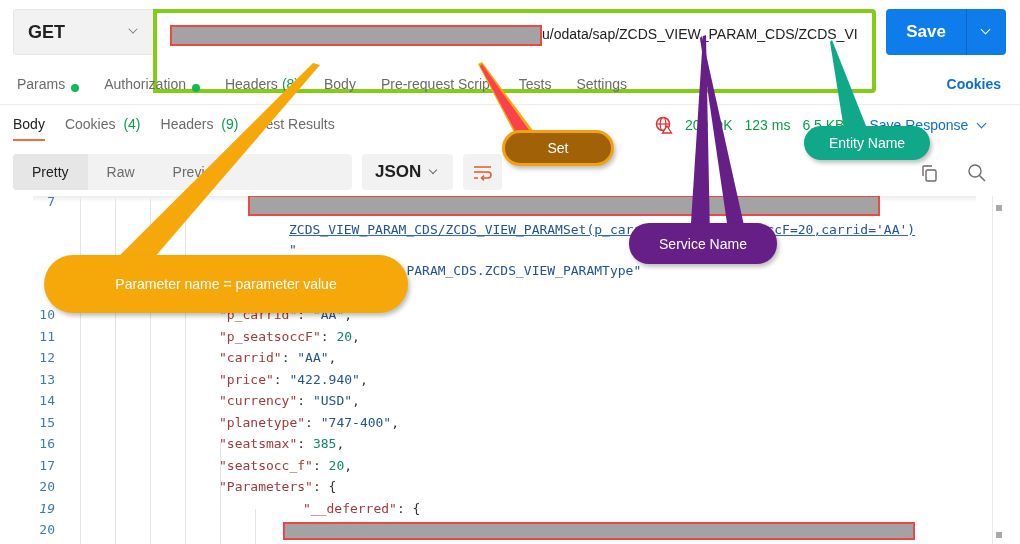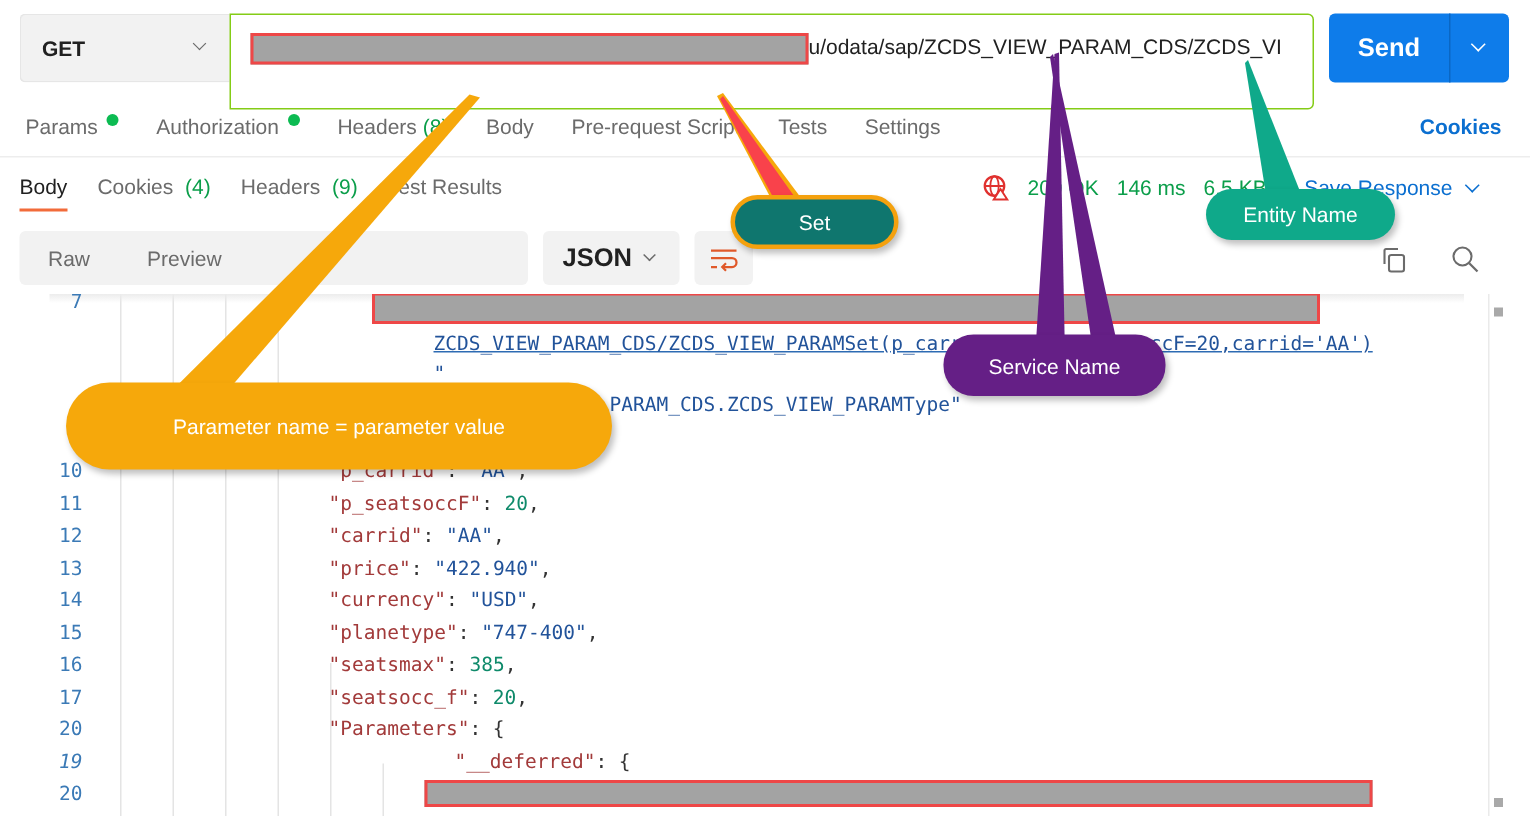--- a/index.html
+++ b/index.html
@@ -3,42 +3,42 @@
 <meta charset="utf-8">
 <style>
   * { box-sizing: border-box; margin: 0; padding: 0; }
   html, body { width: 1020px; height: 544px; overflow: hidden; background: #ffffff; }
   body { position: relative; font-family: "Liberation Sans", "DejaVu Sans", sans-serif; color: #212121; }
 
   
   .method {
     position: absolute; left: 13px; top: 9px; width: 140px; height: 46px;
     background: #f2f2f2; border: 1px solid #e6e6e6; border-right: none; border-radius: 4px 0 0 4px;
-    display: flex; align-items: center; padding-left: 14px; font-weight: bold; font-size: 14px; color: #212121;
+    display: flex; align-items: center; padding-left: 14px; font-weight: bold; font-size: 18px; color: #212121;
   }
   .method .chev { position: absolute; right: 16px; top: 15px; width: 8px; height: 8px; border-right: 1.5px solid #6b6b6b; border-bottom: 1.5px solid #6b6b6b; transform: rotate(45deg) scale(0.8); }
   .url-box {
-    position: absolute; left: 153px; top: 9px; width: 723px; height: 64px;
-    background: #fff; border: 1px solid #84cc16; border-radius: 0 4px 4px 0;
+    position: absolute; left: 153px; top: 9px; width: 723px; height: 84px;
+    background: #fff; border: 4px solid #84cc16; border-radius: 0 4px 4px 0;
     font-size: 14px; color: #212121; line-height: 22px; padding: 10px 12px 0 13px;
   }
   .url-line { white-space: nowrap; }
   .redact { display: inline-block; background: #a3a3a3; border: 2px solid #ee4747; vertical-align: middle; }
   .send {
     position: absolute; left: 886px; top: 9px; width: 120px; height: 46px; border-radius: 4px;
     background: #0e7cea; color: #fff; display: flex; align-items: center;
   }
   .send .lbl { width: 80px; text-align: center; font-weight: bold; font-size: 17px; }
   .send .sep { width: 1px; height: 100%; background: #0a67c4; }
   .send .dd { flex: 1; position: relative; height: 100%; }
   .send .dd i { position: absolute; left: 15px; top: 17px; width: 7px; height: 7px; border-right: 1.5px solid #fff; border-bottom: 1.5px solid #fff; transform: rotate(45deg); }
 
   
   .req-tabs { position: absolute; left: 17px; top: 76px; display: flex; font-size: 14px; color: #6b6b6b; }
-  .req-tabs span.t { margin-right: 25px; display: inline-flex; align-items: flex-start; }
+  .req-tabs span.t { margin-right: 25px; display: inline-flex; align-items: flex-end; }
   .dot { display: inline-block; width: 8px; height: 8px; border-radius: 50%; background: #0cbb52; margin-left: 6px; }
   .cnt { color: #0b9e4a; margin-left: 4px; }
   .cookies-link { position: absolute; right: 19px; top: 76px; font-size: 14px; font-weight: bold; color: #0b6fd0; }
   .divider { position: absolute; left: 0; top: 104px; width: 1020px; height: 1px; background: #ededed; }
 
   
   .res-tabs { position: absolute; left: 13px; top: 116px; display: flex; font-size: 14px; color: #6b6b6b; }
   .res-tabs span.t { margin-right: 20px; position: relative; }
   .res-tabs span.active { color: #212121; }
   .res-tabs span.active::after { content: ""; position: absolute; left: 0; right: 0; bottom: -9px; height: 2px; background: #f26b3a; }
@@ -68,39 +68,39 @@
   .s { color: #22539a; }
   .n { color: #0e8a6a; }
   .p { color: #333; }
   .lnk { color: #22539a; text-decoration: underline; text-decoration-color: #2d6bb3; }
   .scroll-track { position: absolute; right: 13px; top: 0; bottom: 0; width: 1px; background: #eaeaea; }
   .sb-top, .sb-bot { position: absolute; right: 4px; width: 6px; height: 6px; background: #a9a9a9; }
 
   
   svg.anno { position: absolute; left: 0; top: 0; width: 1020px; height: 544px; pointer-events: none; }
   .bubble { position: absolute; display: flex; align-items: center; justify-content: center; color: #fff; font-size: 14px; border-radius: 22px; box-shadow: 2px 3px 4px rgba(0,0,0,0.25); }
-  .b-set { left: 487px; top: 130px; width: 112px; height: 36px; background: #0f766e; border: 3px solid #f4a10e; border-radius: 18px; }
+  .b-set { left: 502px; top: 130px; width: 112px; height: 36px; background: #a16207; border: 3px solid #f4a10e; border-radius: 18px; }
   .b-entity { left: 804px; top: 126px; width: 126px; height: 34px; background: #0fa98a; border-radius: 17px; }
   .b-service { left: 629px; top: 223px; width: 148px; height: 41px; background: #651f86; border-radius: 20px; }
   .b-param { left: 44px; top: 255px; width: 364px; height: 58px; background: #f6a80b; border-radius: 29px; }
 </style>
 </head>
 <body>
 
 <div class="method">
   <span>GET</span>
   <i class="chev"></i>
 </div>
 <div class="url-box">
   <div class="url-line">
     <span class="redact" style="width:372px;height:21px;"></span><span>u/odata/sap/ZCDS_VIEW_PARAM_CDS/ZCDS_VI</span>
   </div>
 </div>
 <div class="send">
-  <span class="lbl">Send</span>
+  <span class="lbl">Save</span>
   <span class="sep"></span>
   <span class="dd">
       <i></i>
     </span>
 </div>
 
 <div class="req-tabs">
   <span class="t">
       <span>Params</span>
       <span class="dot"></span>
@@ -128,30 +128,31 @@
   <span class="t">Test Results</span>
 </div>
 <div class="status">
   <svg class="globe" viewBox="0 0 18 18">
     <circle cx="8" cy="8" r="6.5" fill="none" stroke="#e0312f" stroke-width="1.5"></circle>
     <ellipse cx="8" cy="8" rx="2.8" ry="6.5" fill="none" stroke="#e0312f" stroke-width="1.2"></ellipse>
     <line x1="1.5" y1="8" x2="14.5" y2="8" stroke="#e0312f" stroke-width="1.2"></line>
     <path d="M12 10 L16.5 17 L7.5 17 Z" fill="#fff" stroke="#e0312f" stroke-width="1.3"></path>
   </svg>
   <span>200 OK</span>
-  <span>146 ms</span>
+  <span>123 ms</span>
   <span>6.5 KB</span>
   <span class="vsep"></span>
   <span class="save-resp">
       <span>Save Response</span>
       <i></i>
     </span>
 </div>
 
 <div class="view-seg">
+  <span class="active">Pretty</span>
   <span>Raw</span>
   <span>Preview</span>
 </div>
 <div class="fmt">
   <span>JSON</span>
     <i></i>
 </div>
 <div class="wrap-btn">
   <svg width="39" height="36" viewBox="0 0 39 36">
     <line x1="11" y1="13" x2="28" y2="13" stroke="#e0592a" stroke-width="1.5"></line>

